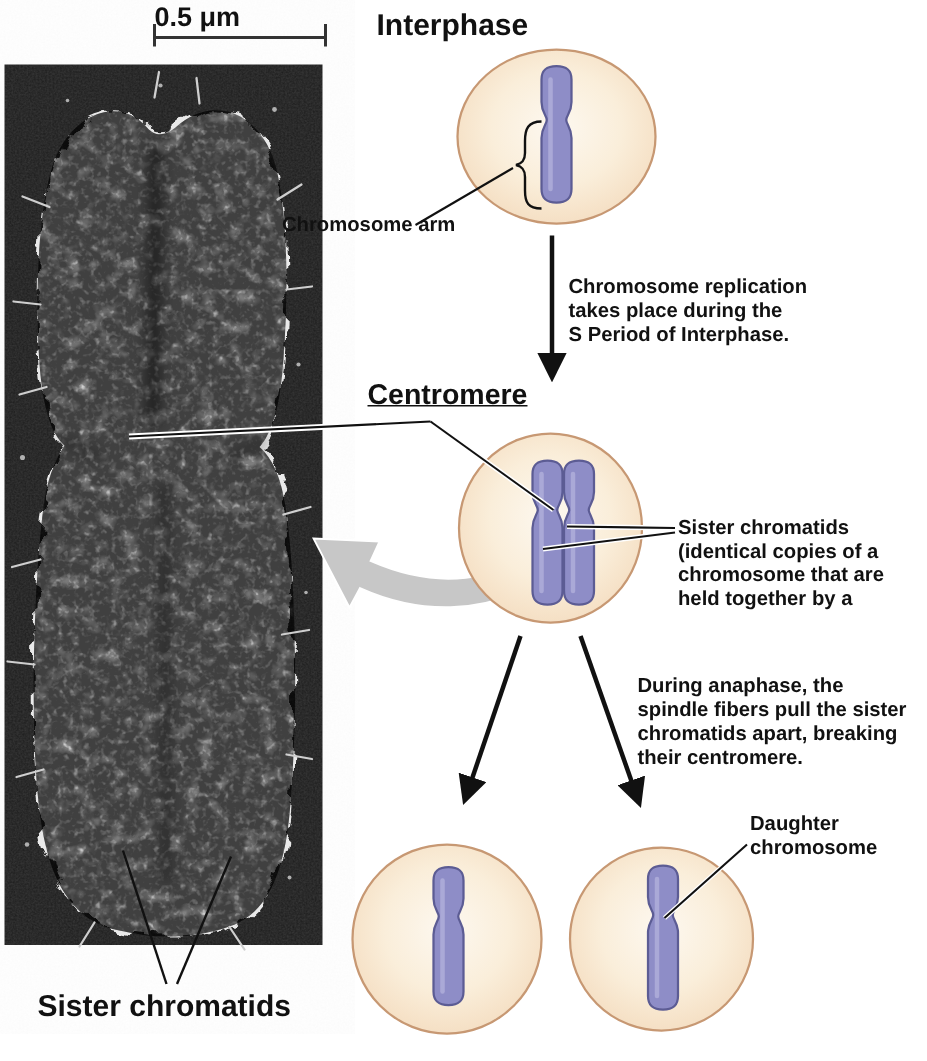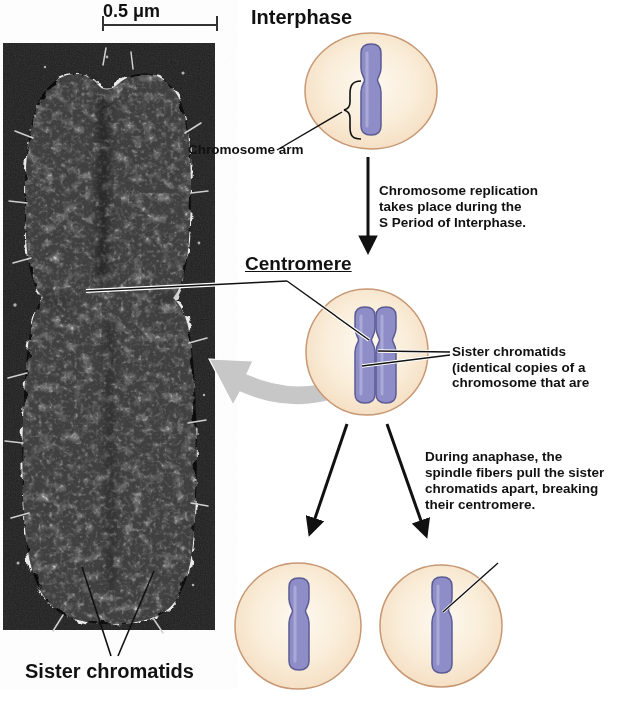--- a/index.html
+++ b/index.html
@@ -203,25 +203,30 @@
   </div>
 
   <div class="txt t13" style="left:188px;top:142px;">Chromosome arm</div>
 
   <div class="txt t19" style="left:245px;top:253px;text-decoration:underline;">Centromere</div>
 
   <div class="txt t13 tight" style="left:452px;top:344px;">
     <span class="ln">Sister chromatids</span>
     <span class="ln">(identical copies of a</span>
     <span class="ln">chromosome that are</span>
+    <span class="ln">held together by a</span>
   </div>
 
   <div class="txt t13" style="left:425px;top:449px;">
     <span class="ln">During anaphase, the</span>
     <span class="ln">spindle fibers pull the sister</span>
     <span class="ln">chromatids apart, breaking</span>
     <span class="ln">their centromere.</span>
   </div>
 
+  <div class="txt t13 tight" style="left:500px;top:541px;">
+    <span class="ln">Daughter</span>
+    <span class="ln">chromosome</span>
+  </div>
 
   <div class="txt t20" style="left:25px;top:660px;">Sister chromatids</div>
 
 </div>
 
 </body></html>

